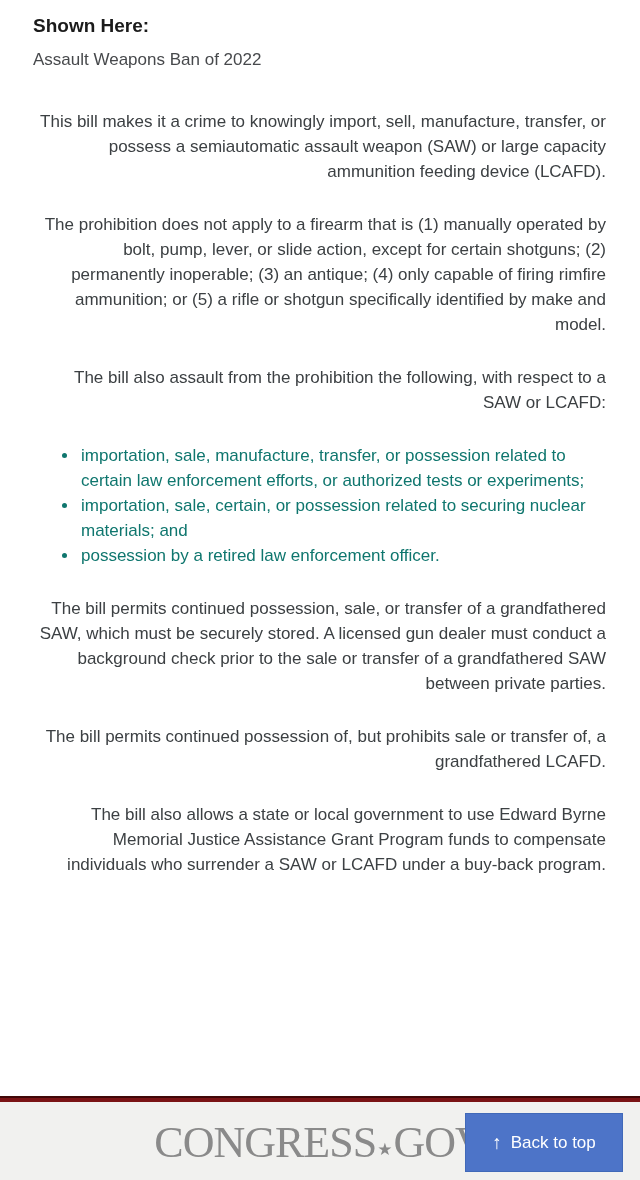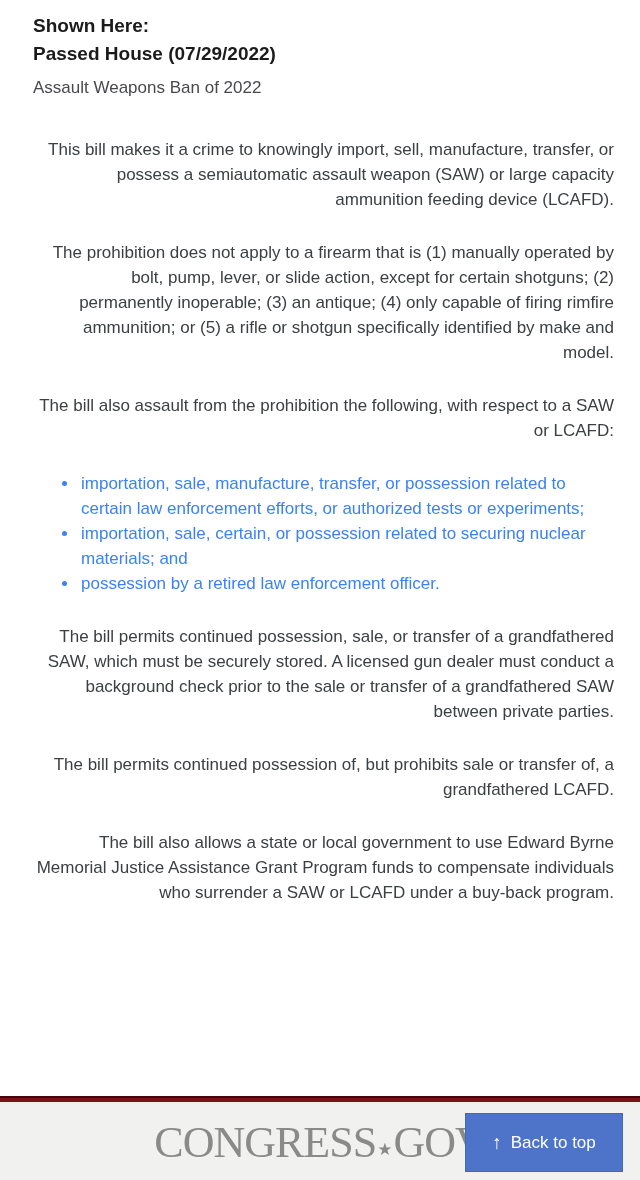--- a/index.html
+++ b/index.html
@@ -9,21 +9,21 @@
   body {
     width: 640px;
     min-height: 1180px;
     background: #ffffff;
     font-family: "Liberation Sans", sans-serif;
     display: flex;
     flex-direction: column;
   }
   .content {
     flex: 1 1 auto;
-    padding: 12px 26px 0 33px;
+    padding: 12px 34px 0 33px;
     box-sizing: border-box;
   }
   .heading-line {
     font-size: 19px;
     font-weight: 700;
     color: #1b1b1b;
     line-height: 28px;
   }
   .bill-title {
     font-size: 17px;
@@ -40,21 +40,21 @@
     text-align: right;
   }
   .content p.first-para {
     margin-top: 37px;
   }
   .content ul {
     margin: 28px 0 0 0;
     padding-left: 46px;
     font-size: 17px;
     line-height: 25px;
-    color: #3b82f6;
+    color: #0f766e;
   }
   .content li {
     margin: 0;
     padding-left: 2px;
   }
   .red-bar {
     height: 4px;
     background: #7a1315;
     border-top: 2px solid #400808;
     flex: 0 0 auto;
@@ -109,21 +109,20 @@
     font-size: 19px;
     font-weight: 700;
     line-height: 1;
   }
 </style>
 </head>
 <body>
 
 <div class="content">
   <div class="heading-line">Shown Here:</div>
-  <div class="heading-line">Passed House (07/29/2022)</div>
   <div class="bill-title">Assault Weapons Ban of 2022</div>
 
   <p class="first-para">This bill makes it a crime to knowingly import, sell, manufacture, transfer, or possess a semiautomatic assault weapon (SAW) or large capacity ammunition feeding device (LCAFD).</p>
   <p>The prohibition does not apply to a firearm that is (1) manually operated by bolt, pump, lever, or slide action, except for certain shotguns; (2) permanently inoperable; (3) an antique; (4) only capable of firing rimfire ammunition; or (5) a rifle or shotgun specifically identified by make and model.</p>
   <p>The bill also assault from the prohibition the following, with respect to a SAW or LCAFD:</p>
 
   <ul>
     <li>importation, sale, manufacture, transfer, or possession related to certain law enforcement efforts, or authorized tests or experiments;</li>
     <li>importation, sale, certain, or possession related to securing nuclear materials; and</li>
     <li>possession by a retired law enforcement officer.</li>

